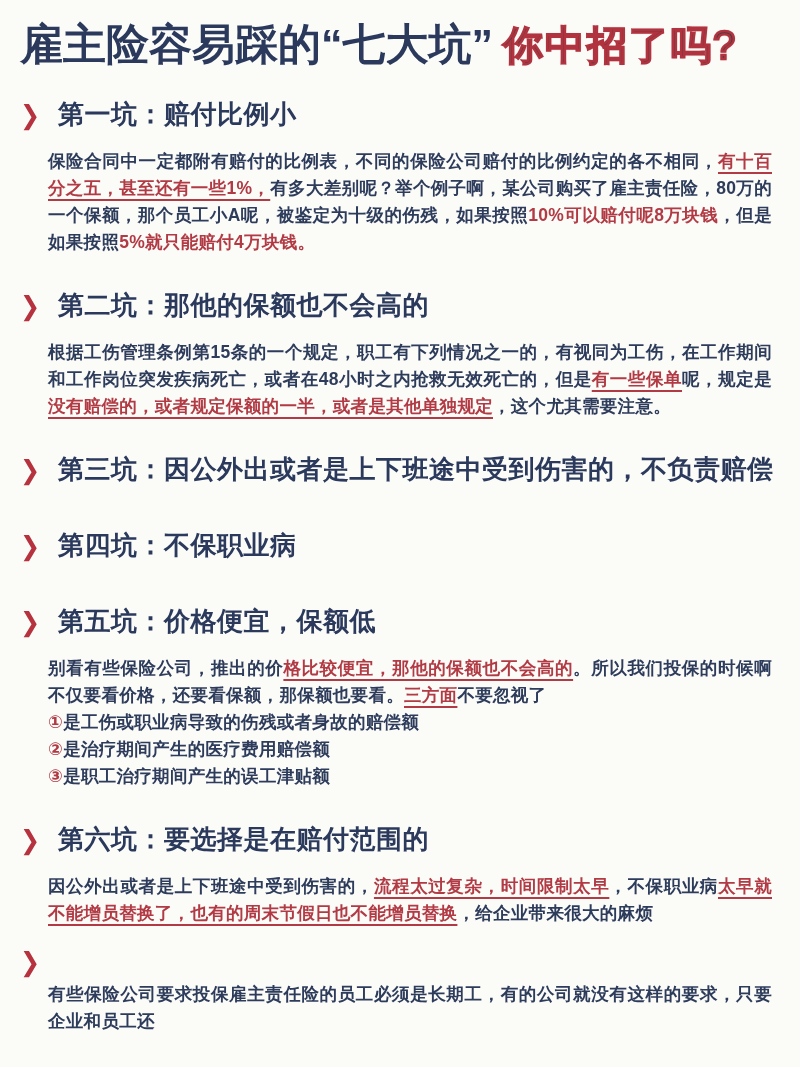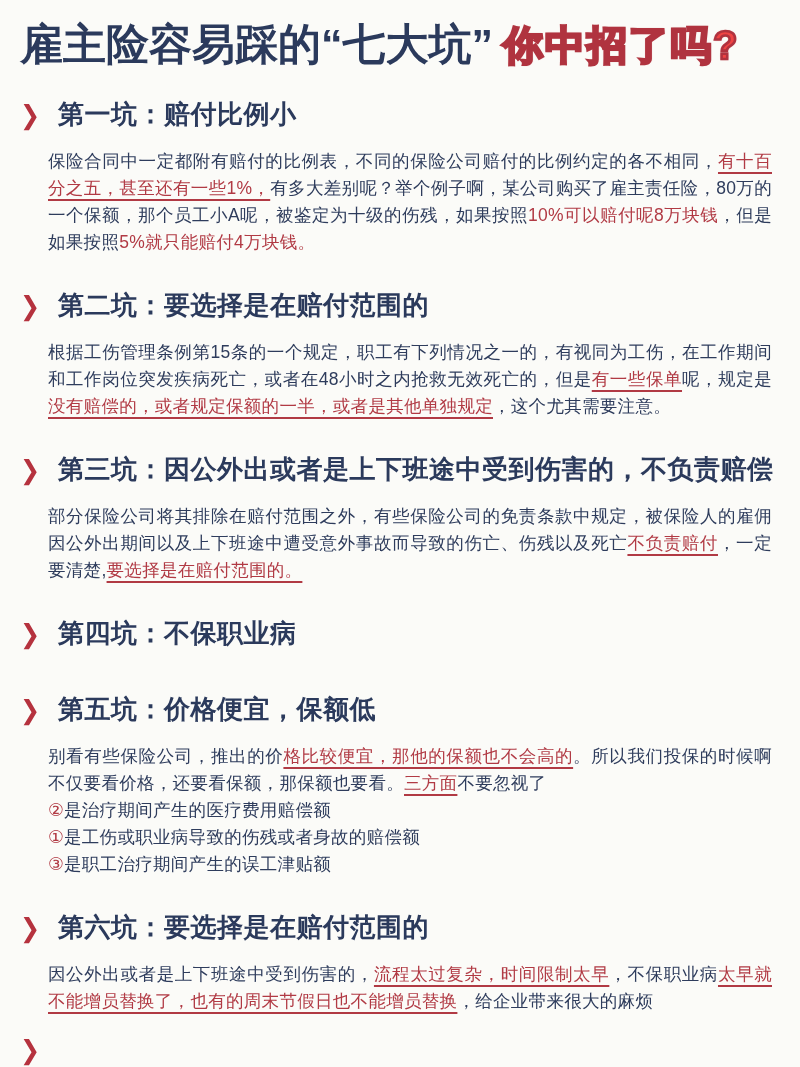--- a/index.html
+++ b/index.html
@@ -20,22 +20,22 @@
     display:flex;align-items:baseline;gap:10px;
     padding-left:0;margin-bottom:14px;
     white-space:nowrap;
   }
   .title-main{
     font-size:43px;font-weight:900;
     color:#2b3a5c;
     letter-spacing:0px;
   }
   .title-highlight{
-    font-size:40px;font-weight:700;
-    color:#ef4444;
+    font-size:40px;font-weight:400;
+    color:#404040;
     -webkit-text-stroke:2.6px #b0333f;
     text-shadow:0 0 1px #b0333f,0 0 2px #b0333f;
     letter-spacing:2px;
   }
   
   section.pitfall{margin-top:23px;}
   section.pitfall:first-child{margin-top:0;}
   .heading-row{
     display:flex;align-items:center;gap:9px;
     margin-bottom:7px;
@@ -50,21 +50,21 @@
   h2.section-heading{
     margin:9px;
     font-size:26px;font-weight:900;
     color:#2b3a5c;
     letter-spacing:0.5px;
     white-space:nowrap;
   }
   p.body-para{
     margin:0 0 0 28px;
     font-size:17.5px;
-    font-weight:400;
+    font-weight:700;
     line-height:27px;
     color:#2e3c5c;
     text-align:justify;
     letter-spacing:0.3px;
   }
   .seg-n{color:#2e3c5c;}
   .seg-r{color:#b13a44;}
   .seg-ru{
     color:#b13a44;
     text-decoration:underline;
@@ -85,45 +85,44 @@
       <section class="pitfall">
         <div class="heading-row">
           <span class="chevron">❯</span>
           <h2 class="section-heading">第一坑：赔付比例小</h2>
         </div>
         <p class="body-para"><span class="seg-n">保险合同中一定都附有赔付的比例表，不同的保险公司赔付的比例约定的各不相同，</span><span class="seg-ru">有十百分之五，甚至还有一些1%，</span><span class="seg-n">有多大差别呢？举个例子啊，某公司购买了雇主责任险，80万的一个保额，那个员工小A呢，被鉴定为十级的伤残，如果按照</span><span class="seg-r">10%可以赔付呢8万块钱</span><span class="seg-n">，但是如果按照</span><span class="seg-r">5%就只能赔付4万块钱。</span></p>
       </section>
       <section class="pitfall">
         <div class="heading-row">
           <span class="chevron">❯</span>
-          <h2 class="section-heading">第二坑：要选择是在赔付范围的</h2>
+          <h2 class="section-heading">第二坑：那他的保额也不会高的</h2>
         </div>
         <p class="body-para"><span class="seg-n">根据工伤管理条例第15条的一个规定，职工有下列情况之一的，有视同为工伤，在工作期间和工作岗位突发疾病死亡，或者在48小时之内抢救无效死亡的，但是</span><span class="seg-ru">有一些保单</span><span class="seg-n">呢，规定是</span><span class="seg-ru">没有赔偿的，或者规定保额的一半，或者是其他单独规定</span><span class="seg-n">，这个尤其需要注意。</span></p>
       </section>
       <section class="pitfall">
         <div class="heading-row">
           <span class="chevron">❯</span>
           <h2 class="section-heading">第三坑：因公外出或者是上下班途中受到伤害的，不负责赔偿</h2>
         </div>
-        <p class="body-para"><span class="seg-n">部分保险公司将其排除在赔付范围之外，有些保险公司的免责条款中规定，被保险人的雇佣因公外出期间以及上下班途中遭受意外事故而导致的伤亡、伤残以及死亡</span><span class="seg-ru">不负责赔付</span><span class="seg-n">，一定要清楚,</span><span class="seg-ru">要选择是在赔付范围的。</span></p>
       </section>
       <section class="pitfall">
         <div class="heading-row">
           <span class="chevron">❯</span>
           <h2 class="section-heading">第四坑：不保职业病</h2>
         </div>
       </section>
       <section class="pitfall">
         <div class="heading-row">
           <span class="chevron">❯</span>
           <h2 class="section-heading">第五坑：价格便宜，保额低</h2>
         </div>
         <p class="body-para"><span class="seg-n">别看有些保险公司，推出的价</span><span class="seg-ru">格比较便宜，那他的保额也不会高的</span><span class="seg-n">。所以我们投保的时候啊不仅要看价格，还要看保额，那保额也要看。</span><span class="seg-ru">三方面</span><span class="seg-n">不要忽视了</span></p>
+        <p class="body-para"><span class="seg-r">①</span><span class="seg-n">是工伤或职业病导致的伤残或者身故的赔偿额</span></p>
         <p class="body-para"><span class="seg-r">②</span><span class="seg-n">是治疗期间产生的医疗费用赔偿额</span></p>
-        <p class="body-para"><span class="seg-r">①</span><span class="seg-n">是工伤或职业病导致的伤残或者身故的赔偿额</span></p>
         <p class="body-para"><span class="seg-r">③</span><span class="seg-n">是职工治疗期间产生的误工津贴额</span></p>
       </section>
       <section class="pitfall">
         <div class="heading-row">
           <span class="chevron">❯</span>
           <h2 class="section-heading">第六坑：要选择是在赔付范围的</h2>
         </div>
         <p class="body-para"><span class="seg-n">因公外出或者是上下班途中受到伤害的，</span><span class="seg-ru">流程太过复杂，时间限制太早</span><span class="seg-n">，不保职业病</span><span class="seg-ru">太早就不能增员替换了，也有的周末节假日也不能增员替换</span><span class="seg-n">，给企业带来很大的麻烦</span></p>
       </section>
       <section class="pitfall">

